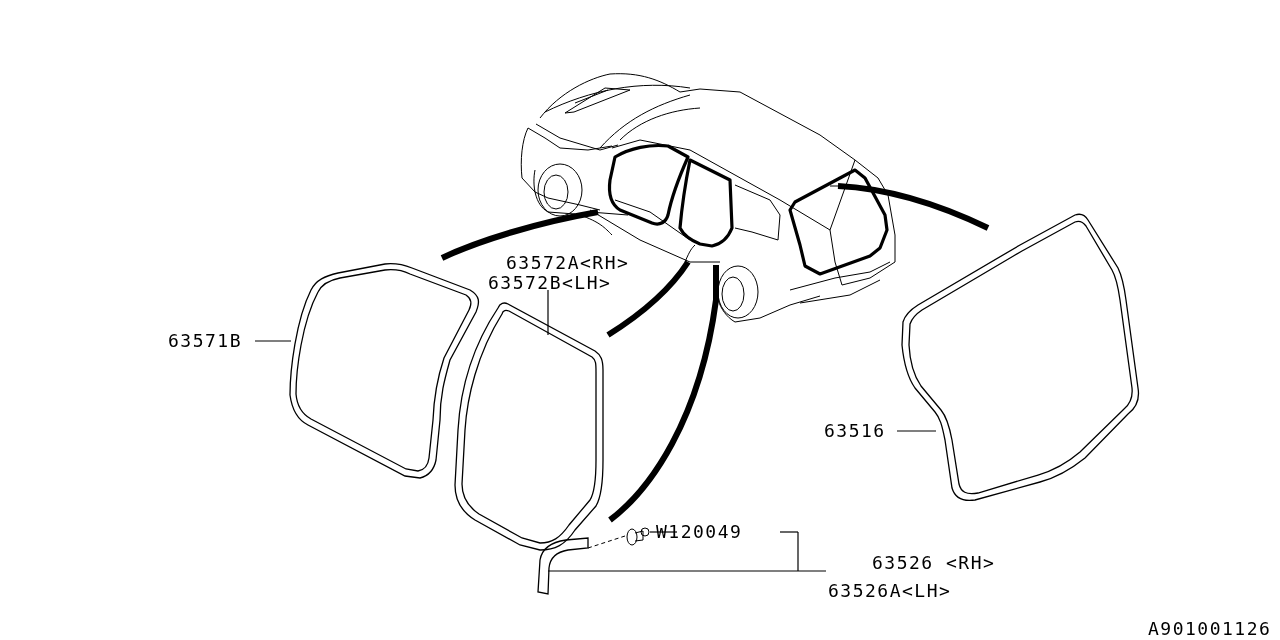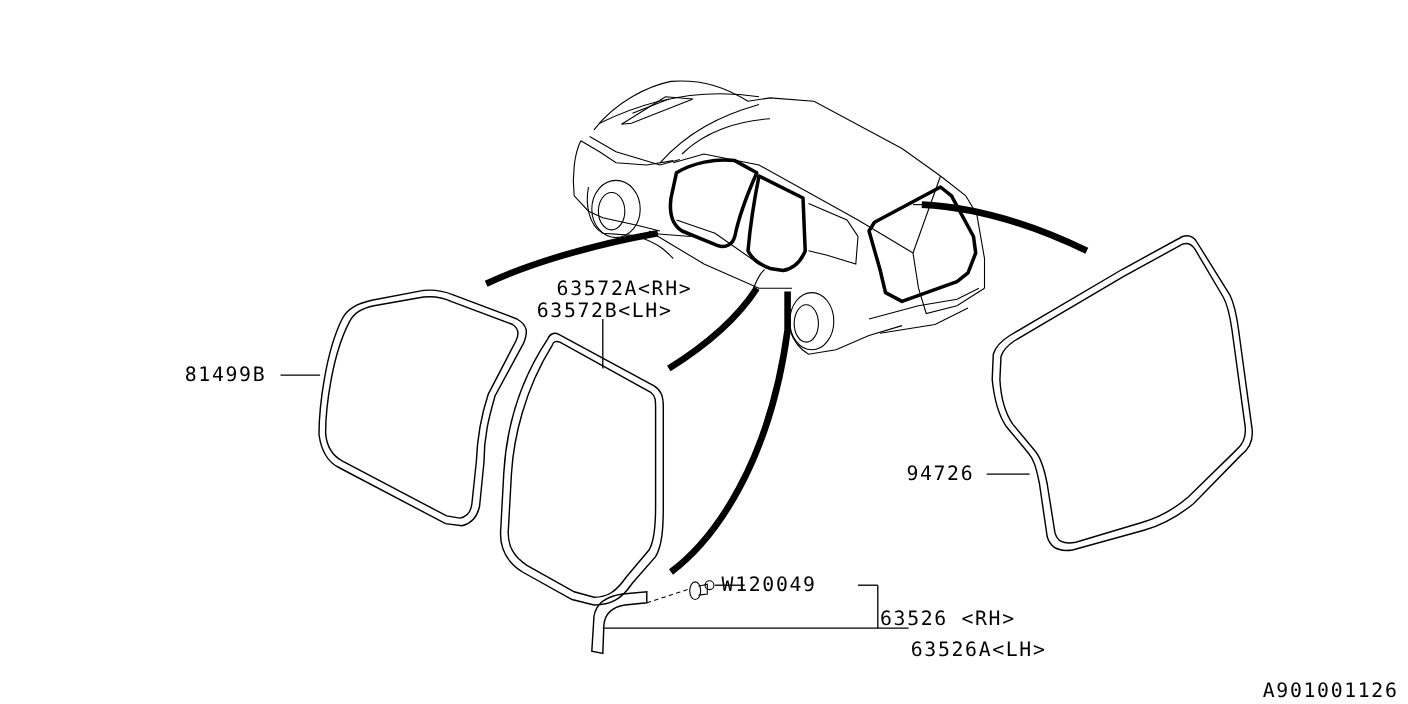--- a/index.html
+++ b/index.html
@@ -107,25 +107,25 @@
     <line class="lead" x1="255" y1="341" x2="291" y2="341"></line>
     <line class="lead" x1="548" y1="290" x2="548" y2="335"></line>
     <line class="lead" x1="897" y1="431" x2="936" y2="431"></line>
     <line class="lead" x1="650" y1="532" x2="677" y2="532"></line>
     <line class="lead" x1="780" y1="532" x2="798" y2="532"></line>
     <line class="lead" x1="798" y1="532" x2="798" y2="571"></line>
     <line class="lead" x1="548" y1="571" x2="826" y2="571"></line>
   </g>
 </svg>
 
-<div class="label" style="left:168px; top:330px;">81499B</div>
+<div class="label" style="left:168px; top:330px;">63571B</div>
 
 <div class="label" style="left:506px; top:252px;">63572A&lt;RH&gt;</div>
 <div class="label" style="left:488px; top:272px;">63572B&lt;LH&gt;</div>
 
-<div class="label" style="left:824px; top:420px;">94726</div>
+<div class="label" style="left:824px; top:420px;">63516</div>
 
 <div class="label" style="left:656px; top:521px;">W120049</div>
 
-<div class="label" style="left:800px; top:552px;">63526 &lt;RH&gt;</div>
+<div class="label" style="left:872px; top:552px;">63526 &lt;RH&gt;</div>
 <div class="label" style="left:828px; top:580px;">63526A&lt;LH&gt;</div>
 
 <div class="label" style="left:1148px; top:618px;text-align:center;">A901001126</div>
 
 </body></html>

